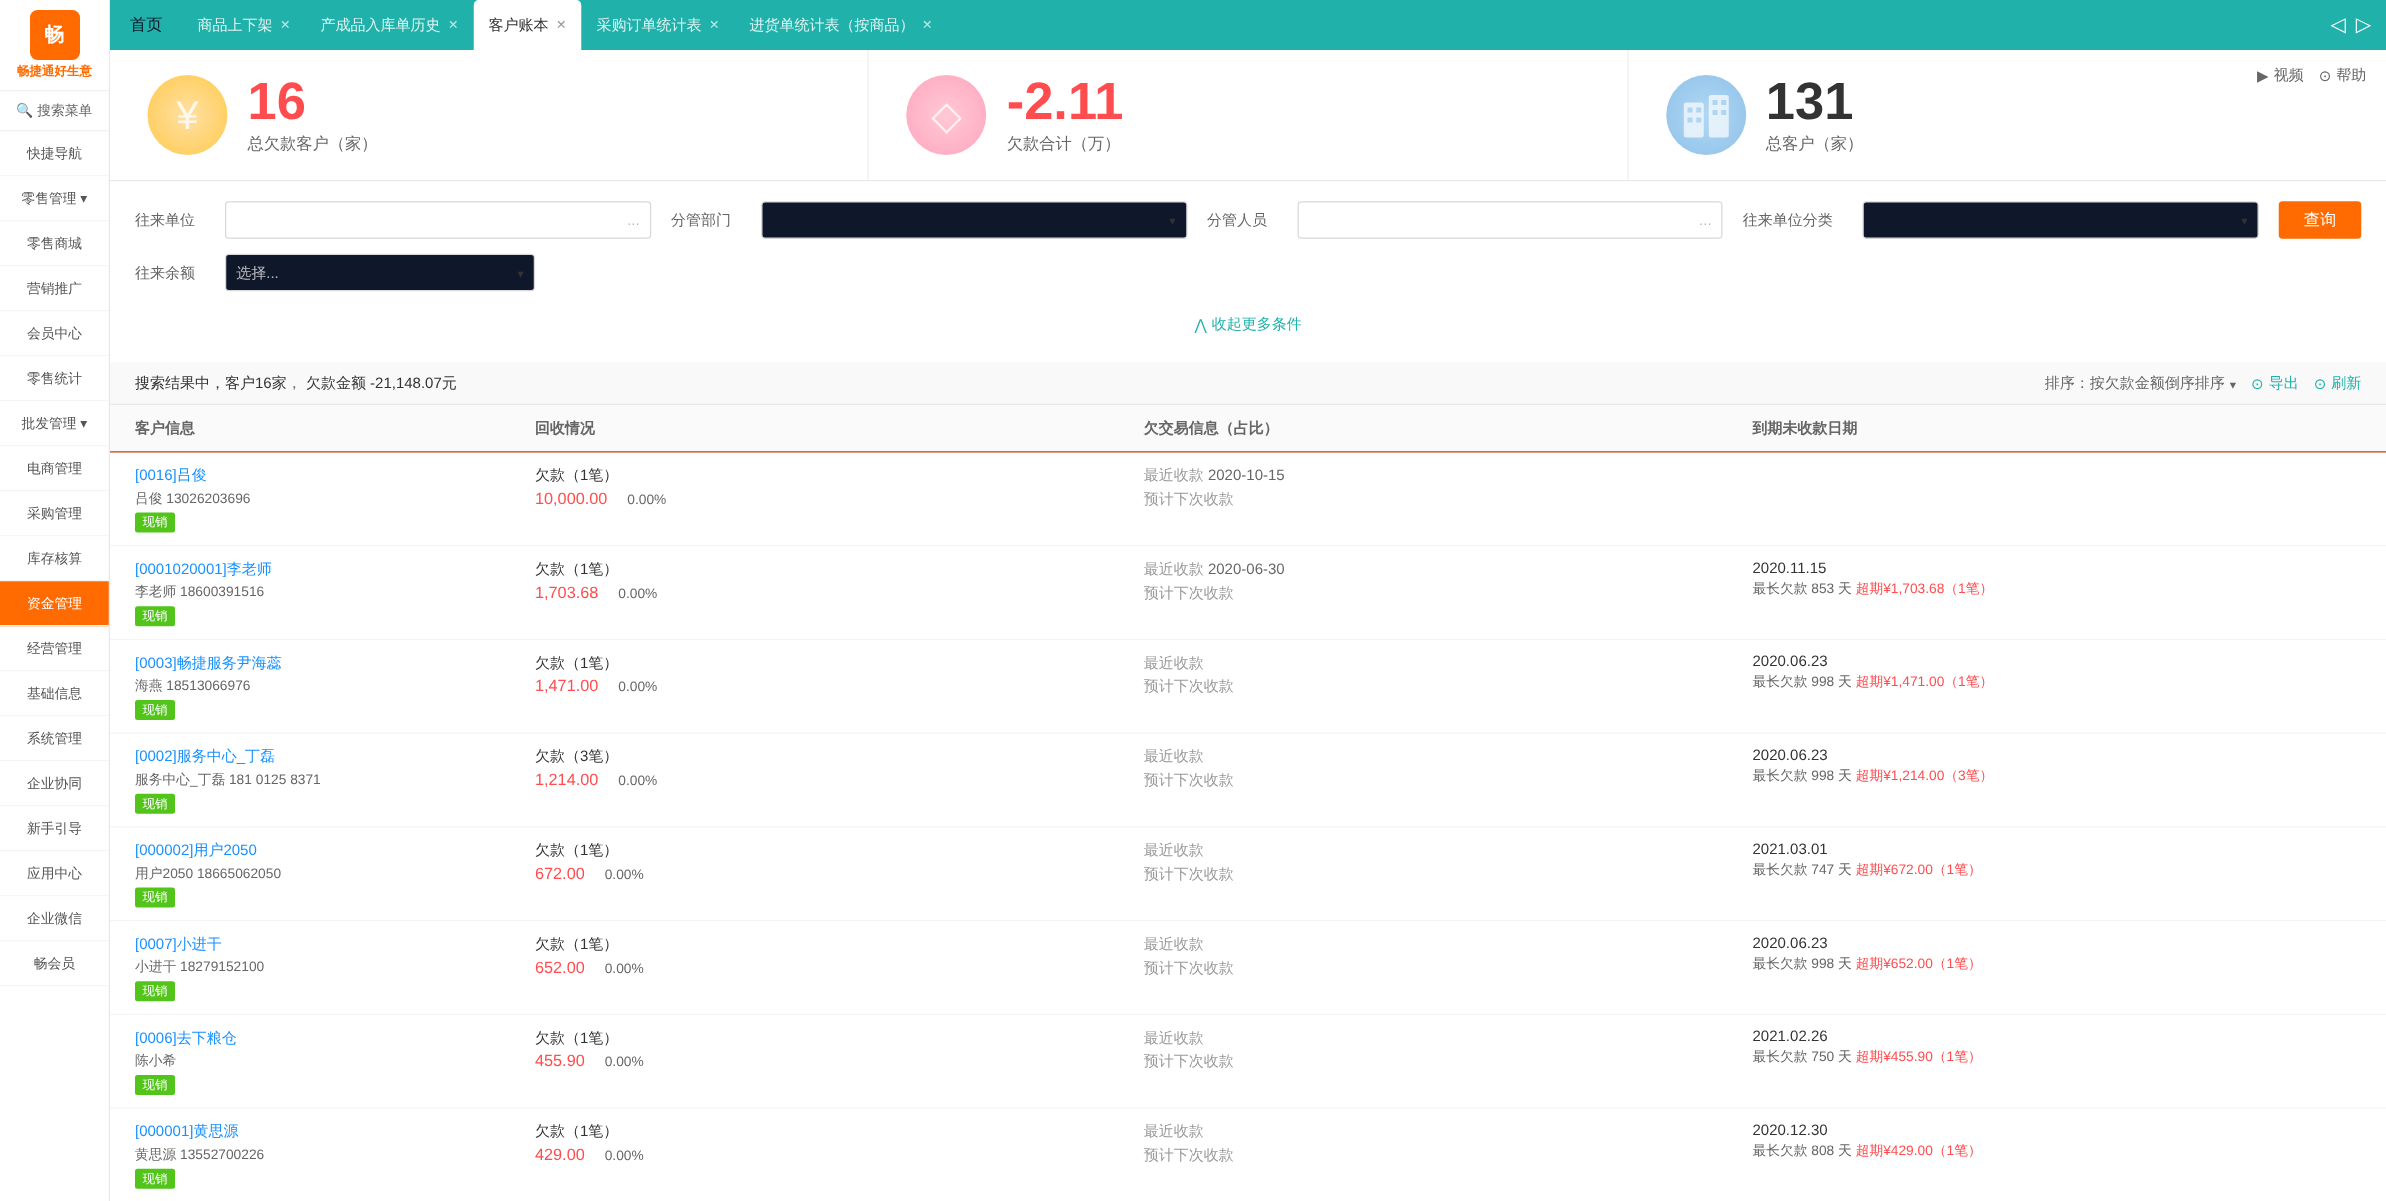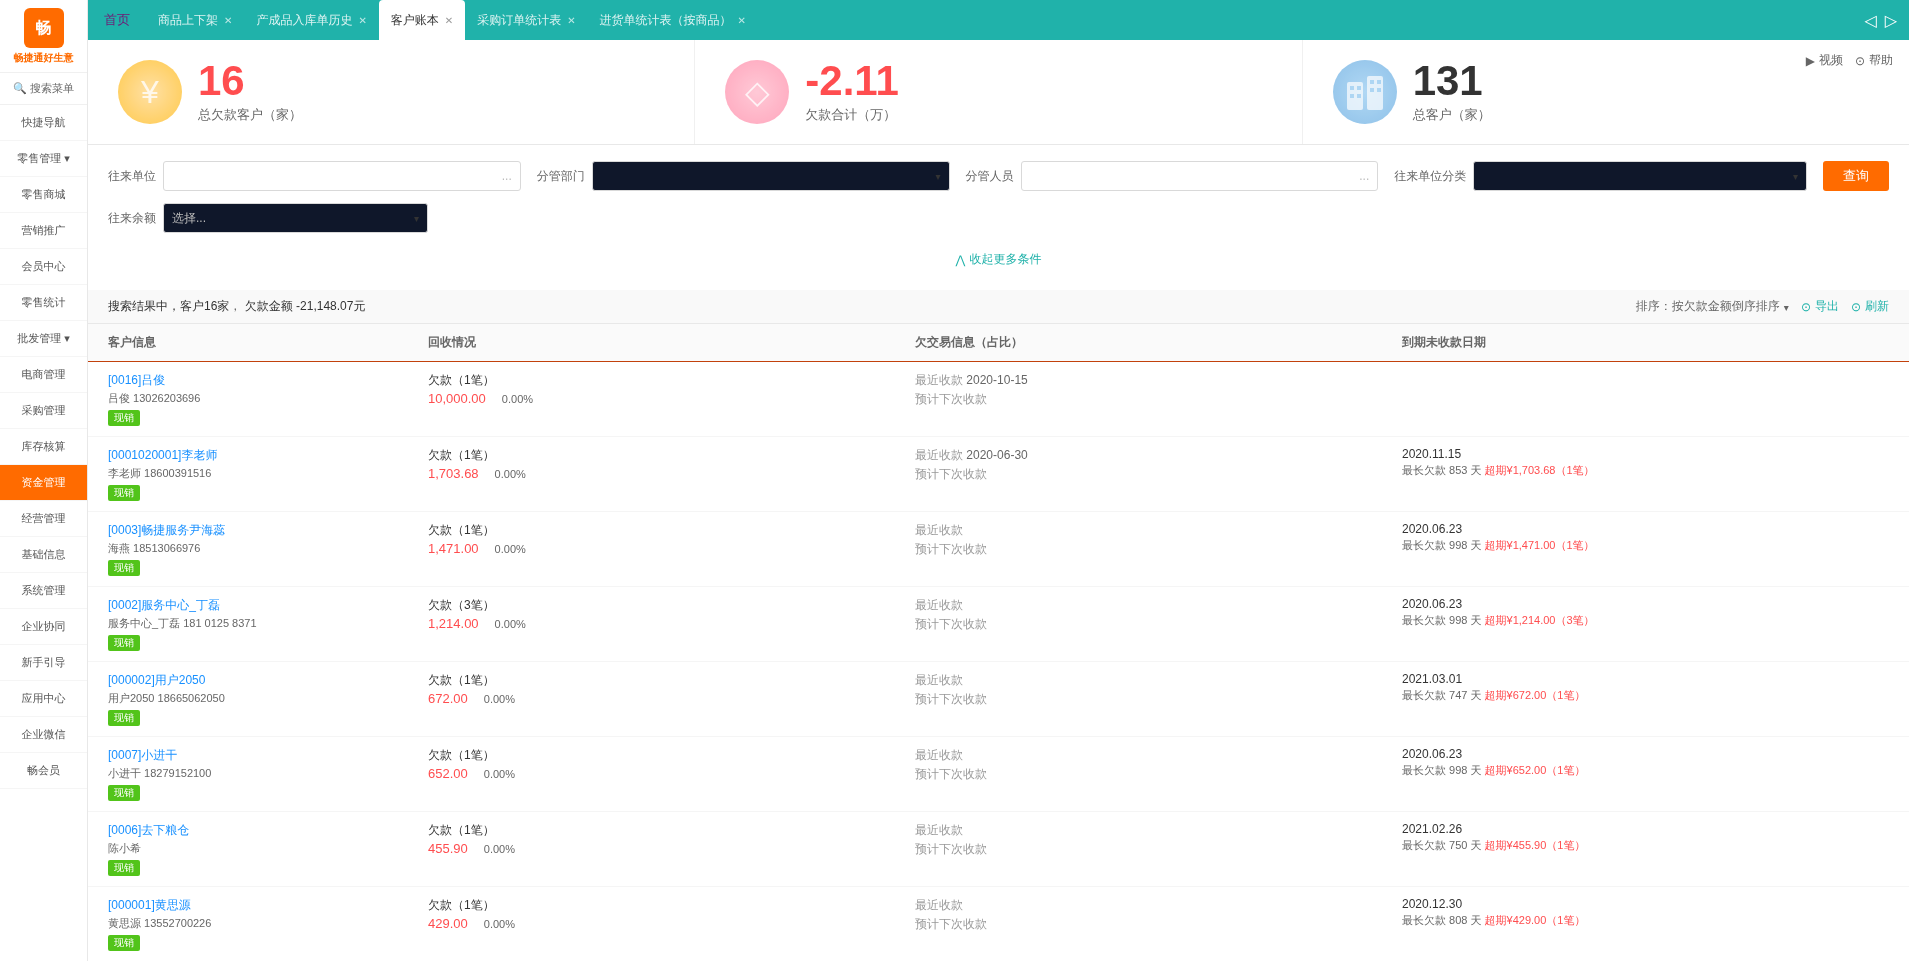--- a/index.html
+++ b/index.html
@@ -14,21 +14,21 @@
     .logo-text { font-size: 10px; color: #ff6b00; font-weight: bold; line-height: 1.2; }
     .sidebar-search { padding: 8px 4px; text-align: center; font-size: 11px; color: #666; cursor: pointer; border-bottom: 1px solid #f0f0f0; }
     .sidebar-item { padding: 10px 4px; text-align: center; font-size: 11px; color: #555; cursor: pointer; border-bottom: 1px solid #f5f5f5; }
     .sidebar-item.active { background: #ff6b00; color: #fff; }
 
     
     .main-area { flex: 1; display: flex; flex-direction: column; overflow: hidden; }
 
     
     .tab-bar { background: #20b2aa; display: flex; align-items: center; padding: 0; height: 40px; flex-shrink: 0; }
-    .tab-home { padding: 0 16px; height: 40px; display: flex; align-items: center; color: #701a75; font-size: 13px; cursor: pointer; white-space: nowrap; }
+    .tab-home { padding: 0 16px; height: 40px; display: flex; align-items: center; color: #0f172a; font-size: 13px; cursor: pointer; white-space: nowrap; }
     .tab-item { padding: 0 12px; height: 40px; display: flex; align-items: center; color: rgba(255,255,255,0.85); font-size: 12px; cursor: pointer; white-space: nowrap; position: relative; }
     .tab-item.active { background: #fff; color: #333; border-radius: 4px 4px 0 0; }
     .tab-close { margin-left: 6px; color: rgba(255,255,255,0.7); font-size: 10px; }
     .tab-item.active .tab-close { color: #999; }
     .tab-spacer { flex: 1; }
     .tab-actions { display: flex; gap: 8px; padding: 0 12px; }
     .tab-action-btn { color: #fff; font-size: 16px; cursor: pointer; }
 
     
     .content-area { flex: 1; overflow-y: auto; background: #f5f5f5; }
@@ -45,21 +45,21 @@
     .stat-number { font-size: 42px; font-weight: bold; line-height: 1; }
     .stat-number.red { color: #ff4d4f; }
     .stat-number.dark { color: #333; }
     .stat-label { font-size: 13px; color: #666; margin-top: 4px; }
     .stat-top-actions { position: absolute; top: 12px; right: 16px; display: flex; gap: 12px; font-size: 12px; color: #666; }
     .stat-top-action { display: flex; align-items: center; gap: 4px; cursor: pointer; }
 
     
     .filter-area { background: #fff; padding: 16px 20px; margin-bottom: 0; }
     .filter-row { display: flex; align-items: center; gap: 16px; margin-bottom: 12px; }
-    .filter-item { display: flex; align-items: center; gap: 7px; flex: 1; }
+    .filter-item { display: flex; align-items: center; gap: 24px; flex: 1; }
     .filter-label { font-size: 12px; color: #666; white-space: nowrap; flex-shrink: 0; }
     .filter-input { flex: 1; height: 30px; border: 1px solid #d9d9d9; border-radius: 3px; padding: 0 8px; font-size: 12px; display: flex; align-items: center; justify-content: space-between; cursor: pointer; }
     .filter-input-dots { color: #bbb; }
     .filter-select { flex: 1; height: 30px; border: 1px solid #d9d9d9; border-radius: 3px; padding: 0 8px; font-size: 12px; display: flex; align-items: center; justify-content: space-between; cursor: pointer; background: #0f172a; }
     .filter-btn { background: #ff6b00; color: #fff; border: none; padding: 6px 20px; border-radius: 3px; cursor: pointer; font-size: 13px; white-space: nowrap; }
     .filter-collapse { text-align: center; color: #20b2aa; font-size: 12px; cursor: pointer; padding: 6px 0; display: flex; align-items: center; justify-content: center; gap: 4px; }
 
     
     .results-bar { background: #f9f9f9; padding: 8px 20px; display: flex; align-items: center; justify-content: space-between; border-bottom: 1px solid #e8e8e8; }
     .results-text { font-size: 12px; color: #666; }

